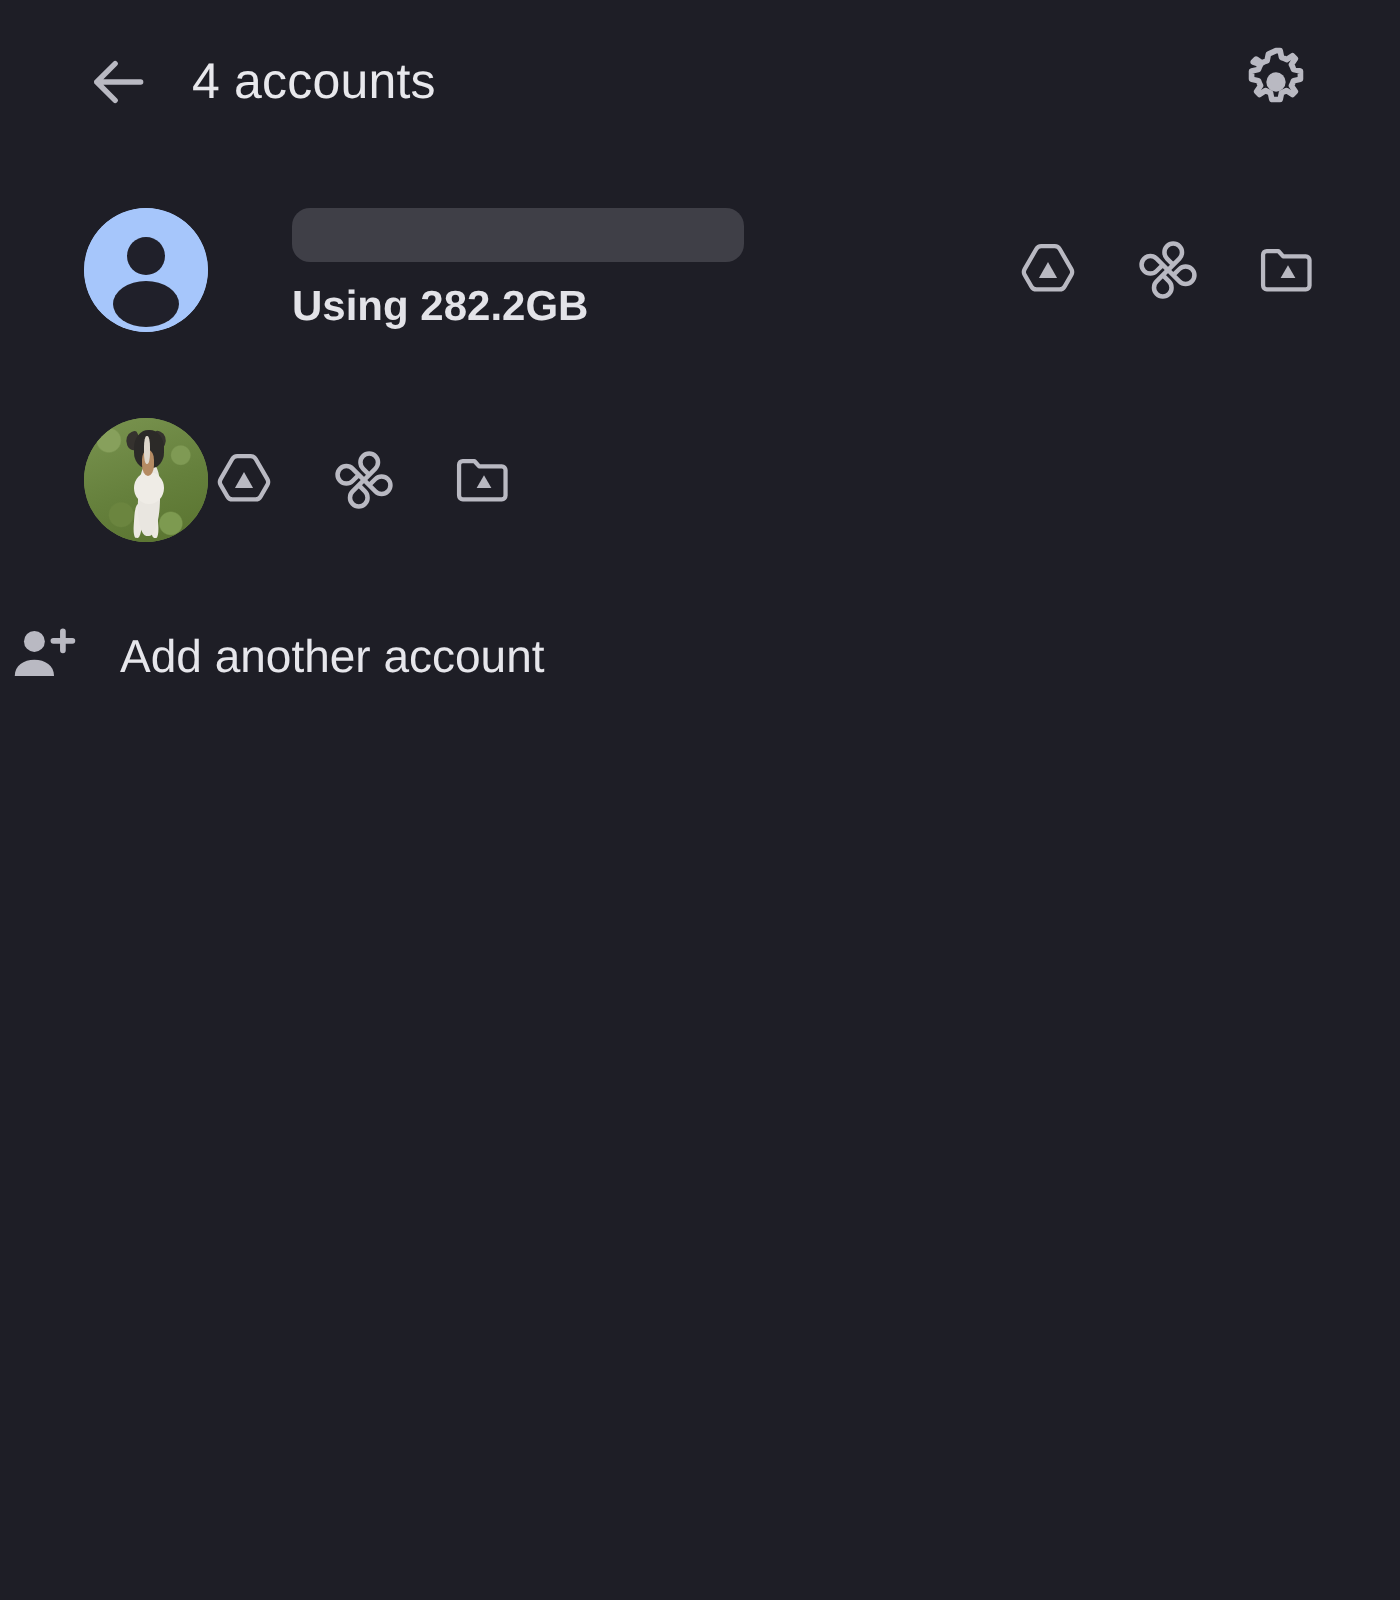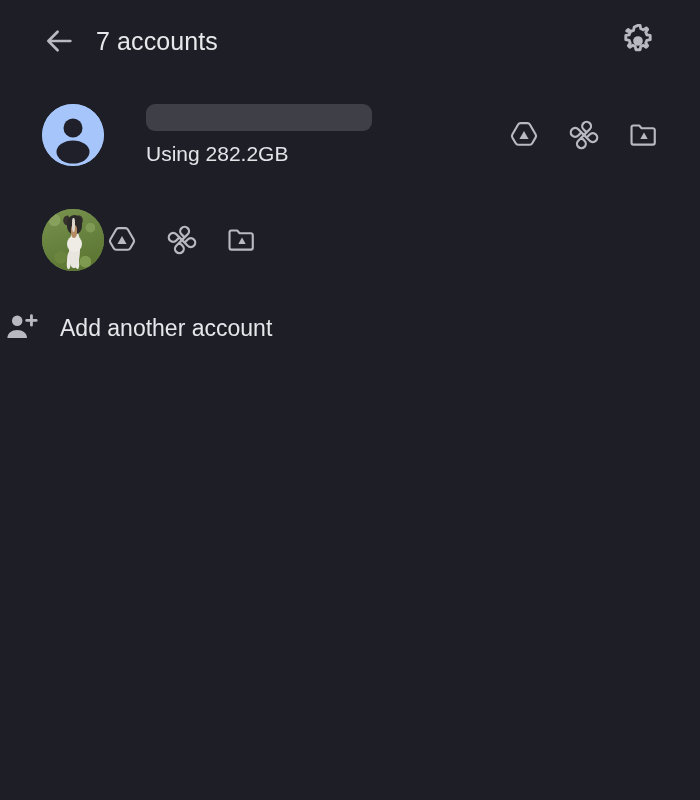--- a/index.html
+++ b/index.html
@@ -105,20 +105,21 @@
   }
 
   .name-redaction.w1 { width: 226px; }
   .name-redaction.w2 { width: 294px; }
 
   .usage-text {
     margin-top: 11px;
     font-size: 21px;
     color: #e3e3e8;
     white-space: nowrap;
+    font-weight: bold;
   }
 
   .service-icons {
     display: flex;
     align-items: center;
     gap: 24px;
     flex: 0 0 auto;
     margin-right: 8px;
   }
 
@@ -194,21 +195,21 @@
 <div class="screen">
 
   <div class="header">
 
     <div class="back-btn">
       <svg width="34" height="34" viewBox="0 0 24 24">
         <path d="M20 12H4.5M4.5 12L11 5.5M4.5 12L11 18.5" fill="none" stroke="#b9b9c2" stroke-width="1.9" stroke-linecap="round" stroke-linejoin="round"></path>
       </svg>
     </div>
 
-    <div class="page-title">7 accounts</div>
+    <div class="page-title">4 accounts</div>
 
     <div class="header-spacer"></div>
 
     <div class="gear-btn">
       <svg width="40" height="40" viewBox="0 0 24 24">
         <path d="M12 2.6l1.25 0 .42 2.06c.54.16 1.05.37 1.52.64l1.74-1.18.88.88-1.18 1.74c.27.47.48.98.64 1.52l2.06.42 0 1.25 0 1.25-2.06.42c-.16.54-.37 1.05-.64 1.52l1.18 1.74-.88.88-1.74-1.18c-.47.27-.98.48-1.52.64l-.42 2.06-1.25 0-1.25 0-.42-2.06c-.54-.16-1.05-.37-1.52-.64l-1.74 1.18-.88-.88 1.18-1.74c-.27-.47-.48-.98-.64-1.52l-2.06-.42 0-1.25 0-1.25 2.06-.42c.16-.54.37-1.05.64-1.52L5.17 6.0l.88-.88 1.74 1.18c.47-.27.98-.48 1.52-.64l.42-2.06z" fill="none" stroke="#b9b9c2" stroke-width="1.7" stroke-linejoin="round"></path>
         <circle cx="12" cy="12" r="2.9" fill="#b9b9c2"></circle>
       </svg>
     </div>
   </div>

